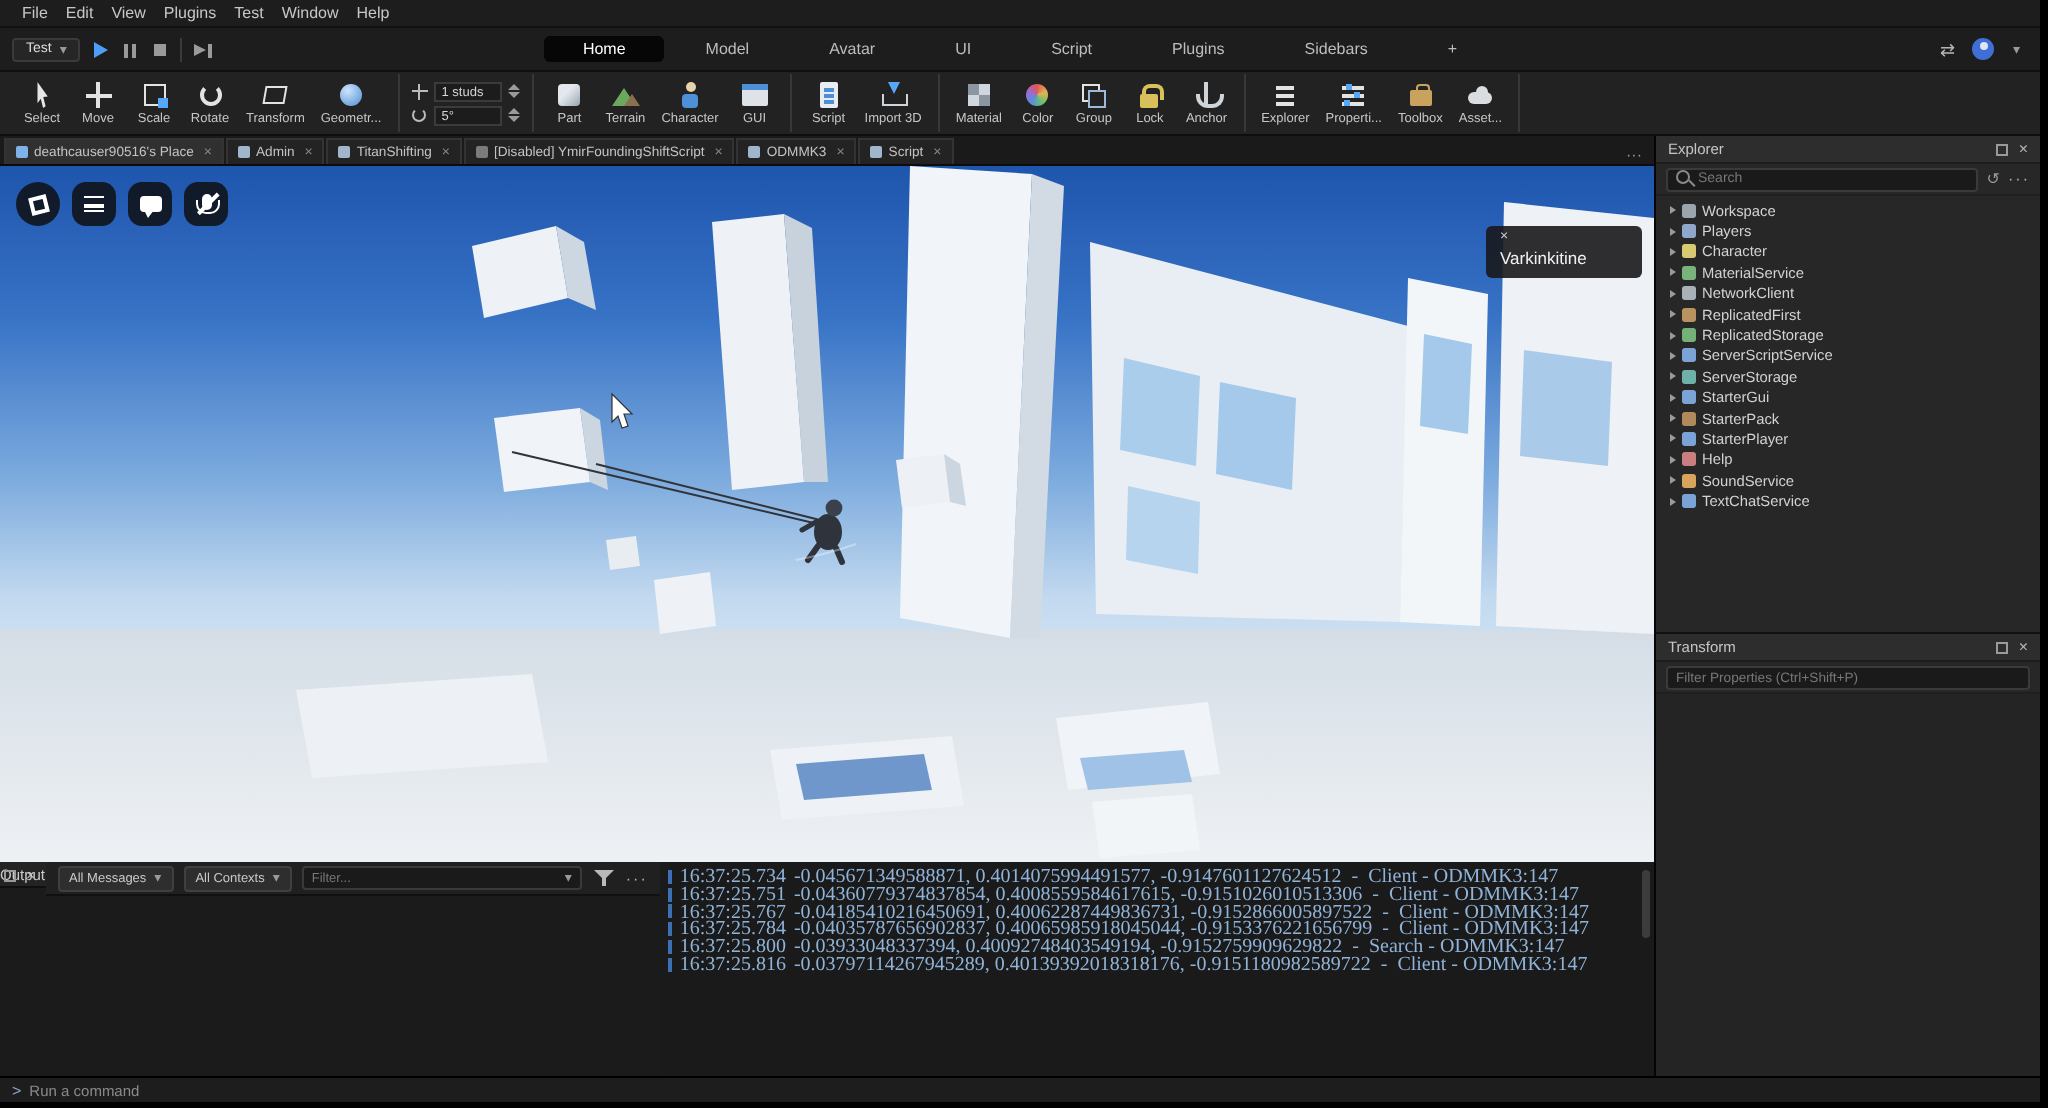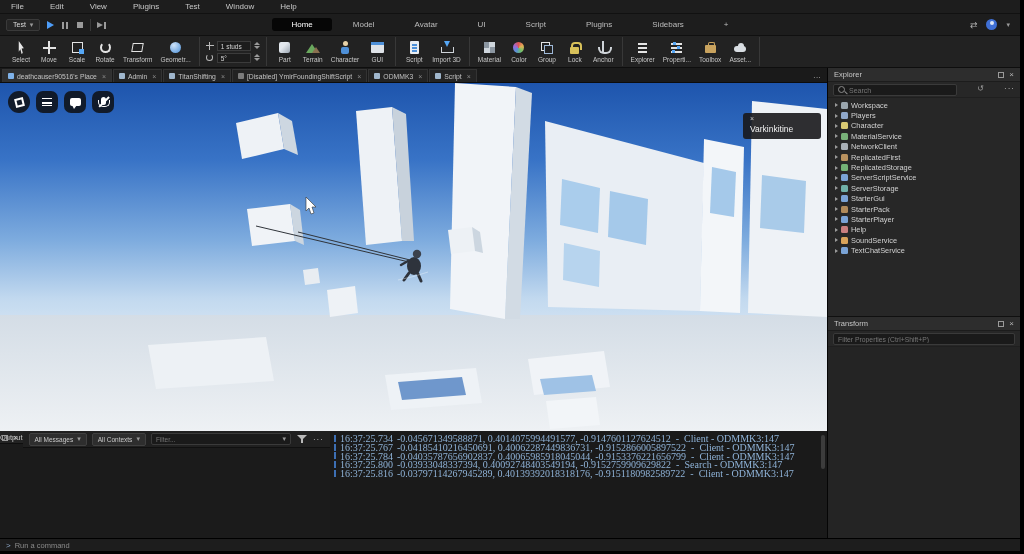--- a/index.html
+++ b/index.html
@@ -1,20 +1,20 @@
 <!DOCTYPE html>
 <html><head>
 <meta charset="utf-8">
 <style>
 *{margin:0;padding:0;box-sizing:border-box}
 html,body{width:1024px;height:554px;background:#000;overflow:hidden;font-family:"Liberation Sans",sans-serif}
 .app{position:absolute;left:0;top:0;width:1020px;height:551px;background:#181818;display:flex;flex-direction:column}
 
 
-.menubar{height:14px;background:#1d1d1d;display:flex;align-items:center;gap:18px;padding-left:7px;border-bottom:1px solid #111}
+.menubar{height:14px;background:#1d1d1d;display:flex;align-items:center;gap:1px;padding-left:7px;border-bottom:1px solid #111}
 .mitem{font-size:8px;color:#c7c7c7;padding:1px 4px;cursor:default}
 
 
 .ribbonrow{height:22px;background:#1d1d1d;display:flex;align-items:center;border-bottom:1px solid #101010}
 .pb{display:flex;align-items:center;gap:5px;padding-left:6px;width:200px}
 .testdd{display:flex;align-items:center;gap:4px;background:#262626;border:1px solid #3a3a3a;border-radius:2px;padding:1px 6px;font-size:7px;color:#ddd}
 .pbi{width:10px;height:10px;position:relative}
 .pi-play::before{content:"";position:absolute;left:2px;top:1px;border-left:7px solid #4e9df8;border-top:4px solid transparent;border-bottom:4px solid transparent}
 .pi-pause::before{content:"";position:absolute;left:2px;top:2px;width:2px;height:7px;background:#9a9a9a;box-shadow:4px 0 0 #9a9a9a}
 .pi-stop::before{content:"";position:absolute;left:2px;top:2px;width:6px;height:6px;background:#9a9a9a}
@@ -136,21 +136,21 @@
 .obody{flex:1;position:relative;background:#1a1a1a;overflow:hidden;padding:3px 0 0 4px}
 .oline{display:flex;align-items:center;gap:4px;height:8.8px}
 .obar{width:2px;height:7px;background:#3d6fb4}
 .otime,.omsg{font-family:Liberation Serif, serif;font-size:10px;color:#8fb3d8;white-space:pre}
 .oscroll{position:absolute;right:2px;top:4px;width:4px;height:34px;background:#3c3c3c;border-radius:2px}
 
 
 .panelhead{height:14px;background:#2d2d2d;display:flex;align-items:center;gap:5px;padding:0 6px;border-bottom:1px solid #1c1c1c}
 .panelhead .ptitle{flex:1;font-size:7.5px;color:#c6c6c6}
 .explorer{height:248px;display:flex;flex-direction:column;background:#272727}
-.searchrow{height:16px;display:flex;gap:20px;padding:2px 5px;background:#272727;border-bottom:1px solid #1f1f1f}
+.searchrow{height:16px;display:flex;align-items:center;gap:4px;padding:2px 5px;background:#272727;border-bottom:1px solid #1f1f1f}
 .searchbox{flex:1;display:flex;align-items:center;gap:3px;background:#1a1a1a;border:1px solid #3a3a3a;border-radius:2px;height:12px;padding:0 4px}
 .searchbox input{flex:1;background:transparent;border:none;outline:none;font-size:7px;color:#ddd;min-width:0}
 .searchbox input::placeholder{color:#777}
 .sglyph{width:8px;height:9px;position:relative;flex:0 0 auto}
 .sglyph::before{content:"";position:absolute;top:0;left:0;width:5px;height:5px;border:1.2px solid #8a8a8a;border-radius:50%}
 .sglyph::after{content:"";position:absolute;left:5.5px;top:6px;width:3.5px;height:1.2px;background:#8a8a8a;transform:rotate(45deg)}
 .hicon{font-size:8px;color:#9a9a9a}
 .tree{flex:1;overflow:hidden;padding-top:2px;position:relative}
 .trow{display:flex;align-items:center;gap:3px;height:10.4px;padding-left:7px}
 .caret{width:0;height:0;border-left:3.5px solid #9a9a9a;border-top:2.8px solid transparent;border-bottom:2.8px solid transparent;flex:0 0 auto}
@@ -492,20 +492,25 @@
         </div>
         <div class="obody">
           <div>
 
               <div class="oline">
                 <span class="obar"></span>
                 <span class="otime">16:37:25.734</span>
                 <span class="omsg">-0.045671349588871, 0.4014075994491577, -0.9147601127624512  -  Client - ODMMK3:147</span>
               </div>
 
+              <div class="oline">
+                <span class="obar"></span>
+                <span class="otime">16:37:25.751</span>
+                <span class="omsg">-0.04360779374837854, 0.4008559584617615, -0.9151026010513306  -  Client - ODMMK3:147</span>
+              </div>
 
               <div class="oline">
                 <span class="obar"></span>
                 <span class="otime">16:37:25.767</span>
                 <span class="omsg">-0.04185410216450691, 0.40062287449836731, -0.9152866005897522  -  Client - ODMMK3:147</span>
               </div>
 
               <div class="oline">
                 <span class="obar"></span>
                 <span class="otime">16:37:25.784</span>

